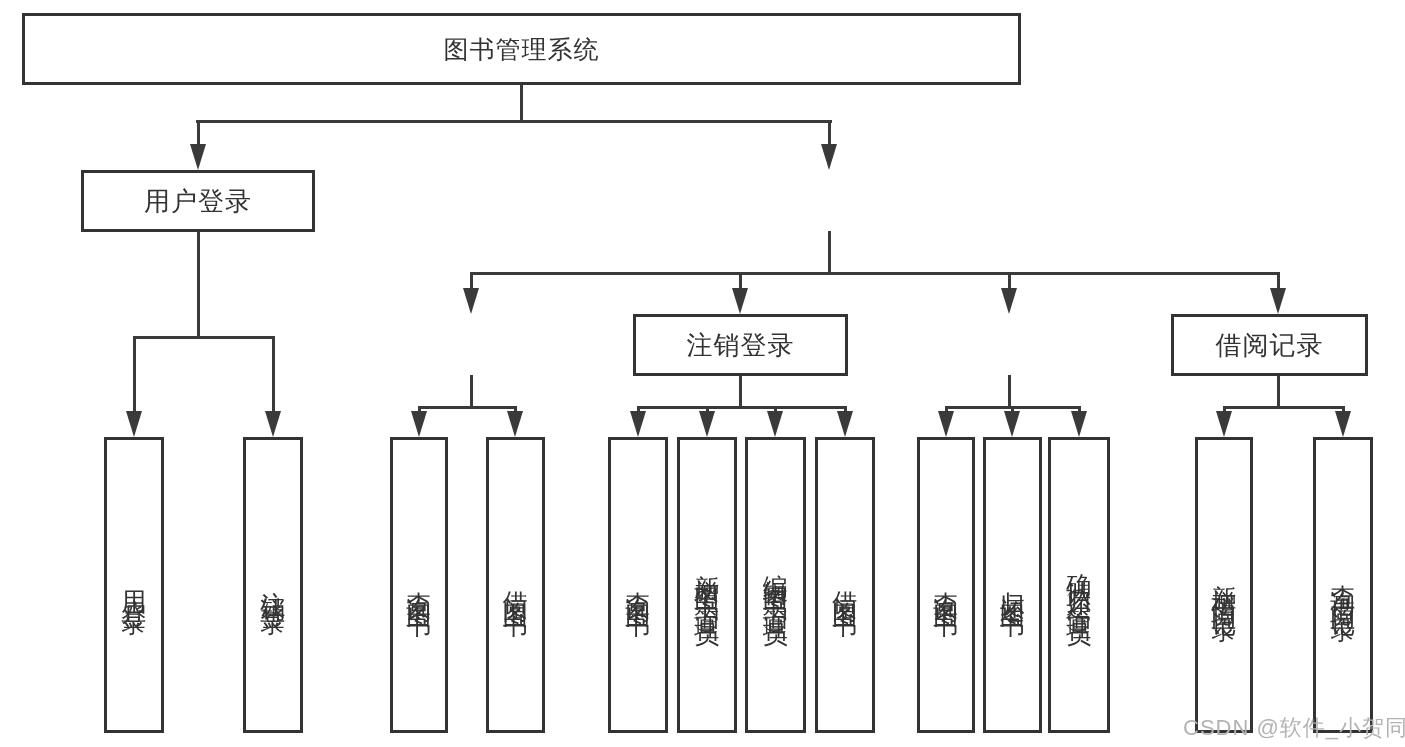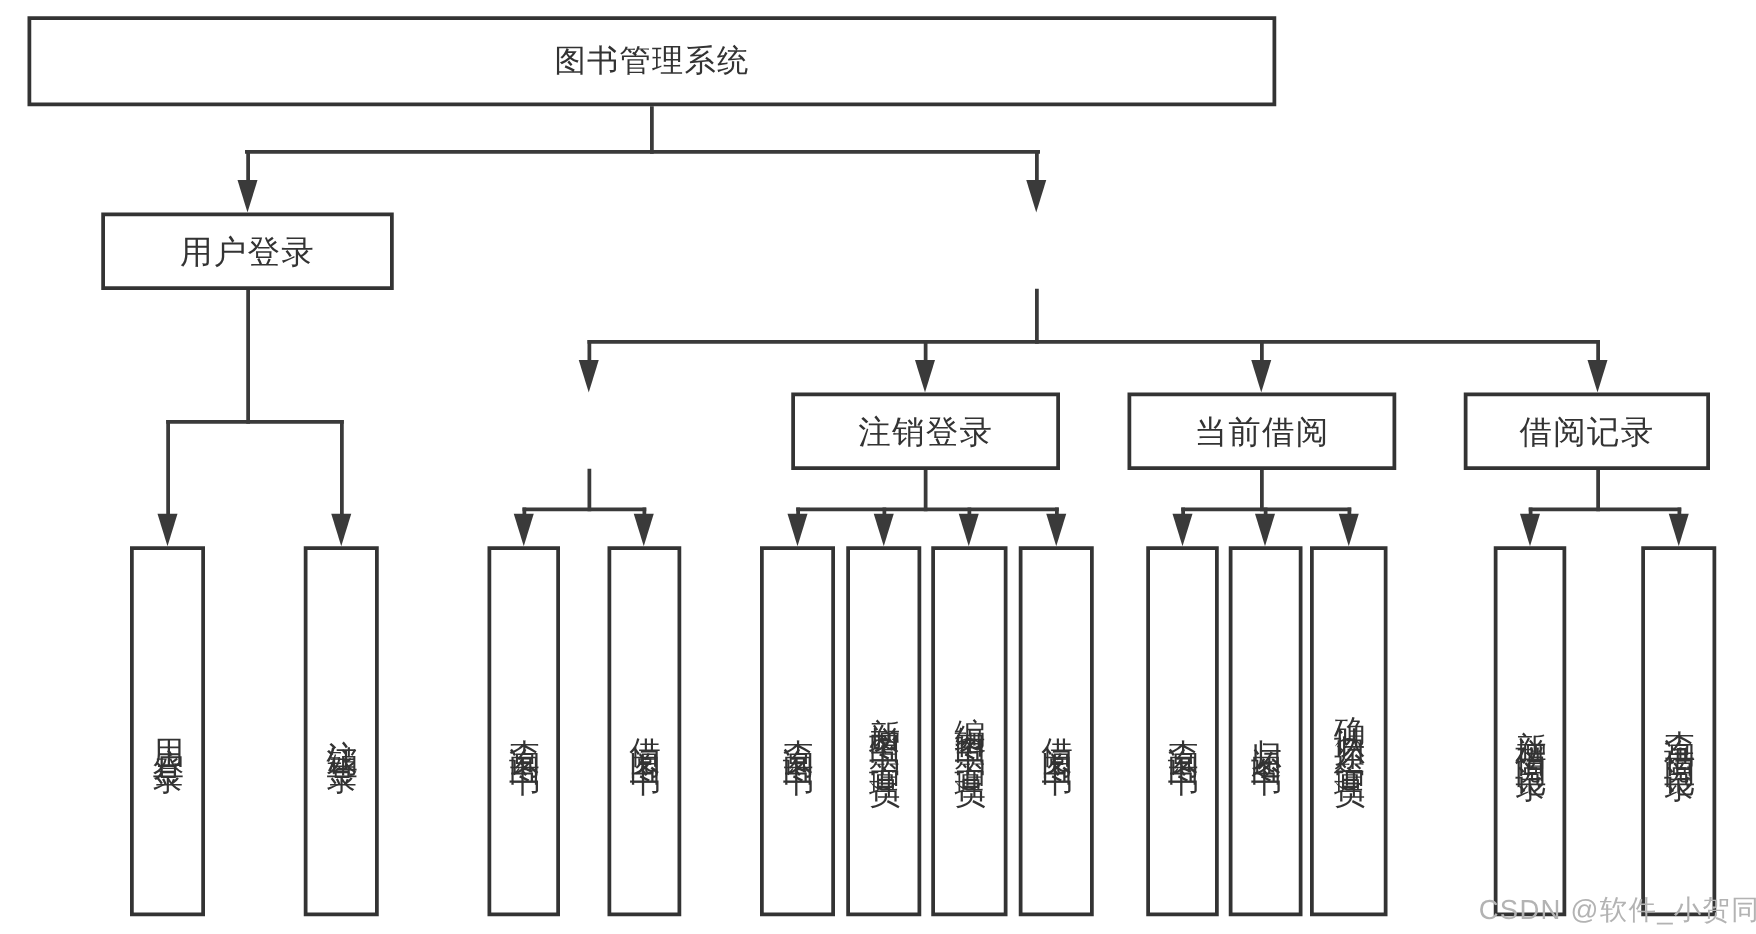--- a/index.html
+++ b/index.html
@@ -123,23 +123,20 @@
     <span class="lbl">图书管理系统</span>
   </div>
 
   <div class="node hnode" style="left:81px;top:170px;width:234px;height:62px">
     <span class="lbl">用户登录</span>
   </div>
 
   <div class="node hnode" style="left:633px;top:314px;width:215px;height:62px">
     <span class="lbl">注销登录</span>
   </div>
-  <div class="node hnode" style="left:902px;top:314px;width:215px;height:62px">
-    <span class="lbl">当前借阅</span>
-  </div>
   <div class="node hnode" style="left:1171px;top:314px;width:197px;height:62px">
     <span class="lbl">借阅记录</span>
   </div>
 
   <div class="node leaf" style="left:104px;top:437px;width:60px;height:296px">
     <span class="lbl">用户登录</span>
   </div>
   <div class="node leaf" style="left:243px;top:437px;width:60px;height:296px">
     <span class="lbl">注销登录</span>
   </div>

